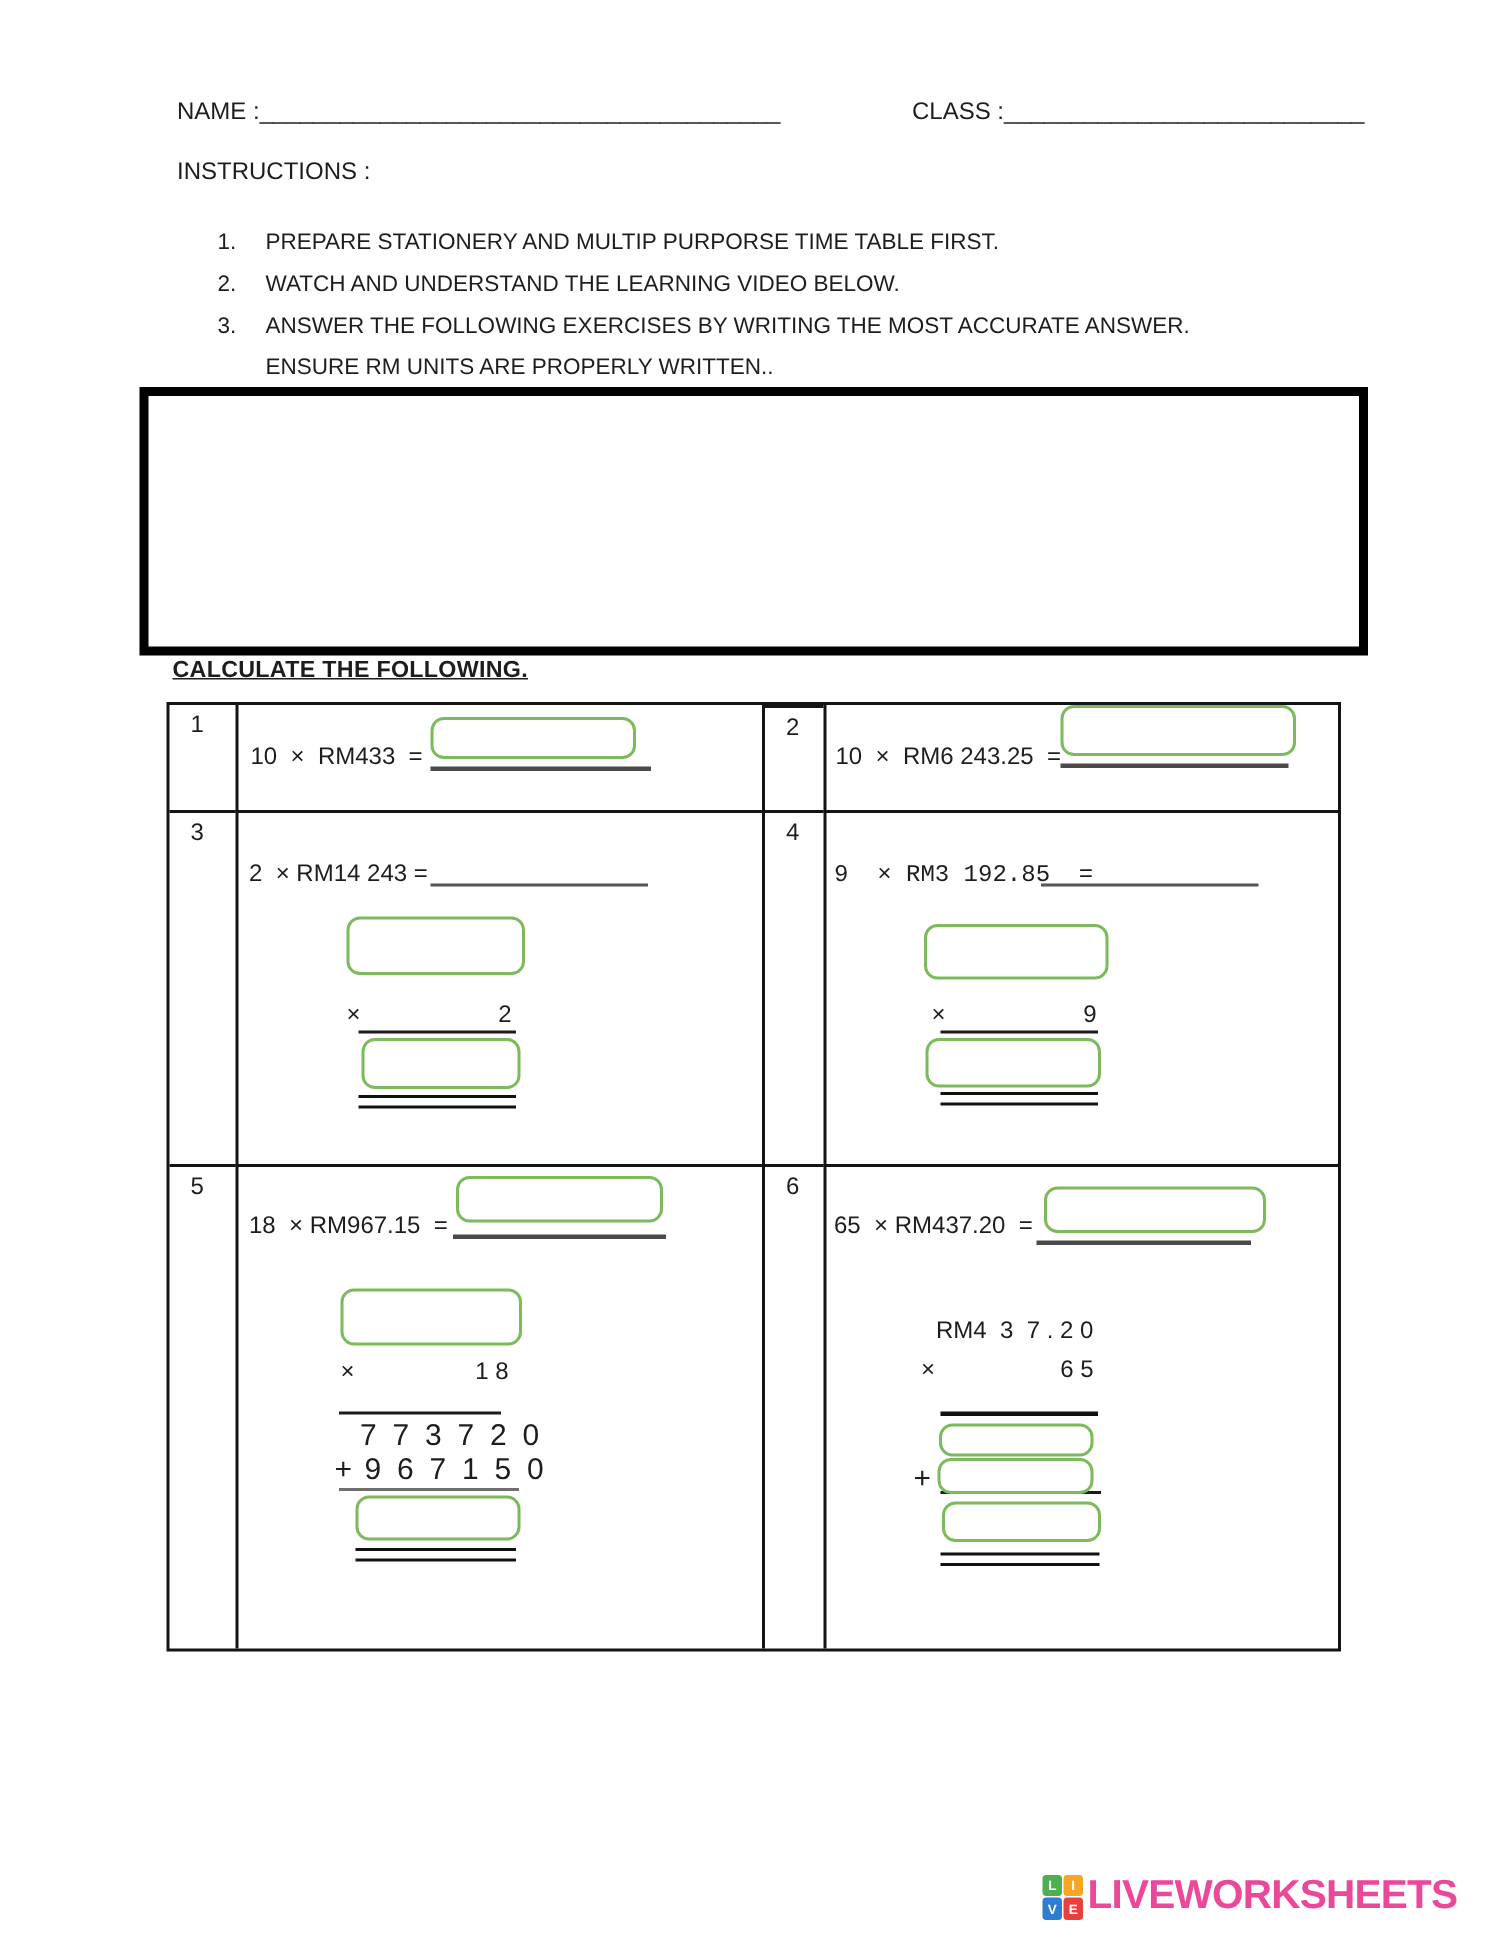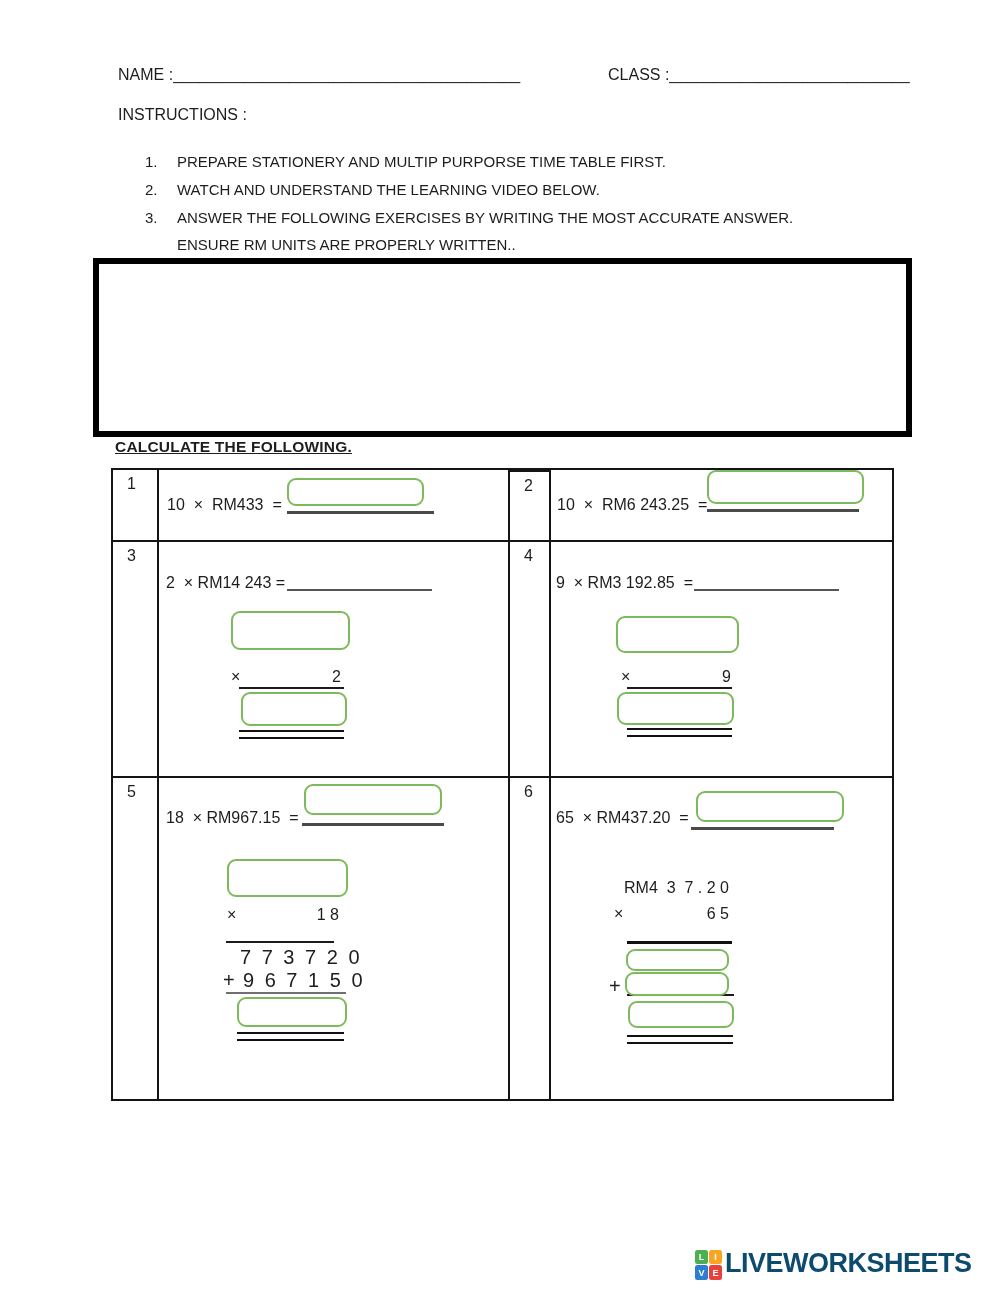--- a/index.html
+++ b/index.html
@@ -34,21 +34,21 @@
   
   .hdr{position:absolute;font-size:16px;white-space:pre;}
   .instr{position:absolute;left:145px;top:148px;width:700px;}
   .instr .item{display:flex;line-height:27px;font-size:15px;margin-bottom:1px;}
   .instr .inum{width:32px;flex:0 0 32px;}
   .instr .itext{width:630px;}
   
   .brand{position:absolute;left:695px;top:1247px;display:flex;align-items:center;}
   .tiles{display:grid;grid-template-columns:13px 13px;grid-template-rows:14px 15px;gap:1px;margin-right:3px;margin-top:3px;}
   .tile{border-radius:2.5px;color:#ffffff;font-size:9px;font-weight:bold;display:flex;align-items:center;justify-content:center;}
-  .wordmark{color:#0c4a6e;font-size:27px;font-weight:bold;letter-spacing:-0.5px;white-space:nowrap;}
+  .wordmark{color:#ec4899;font-size:27px;font-weight:bold;letter-spacing:-0.5px;white-space:nowrap;}
 </style>
 </head>
 <body>
 
 <div class="hdr" style="left:118px;top:66px;"><span>NAME :</span><span>_______________________________________</span></div>
 <div class="hdr" style="left:608px;top:66px;"><span>CLASS :</span><span>___________________________</span></div>
 
 <div class="hdr" style="left:118px;top:106px;">INSTRUCTIONS :</div>
 <div class="instr">
   <div class="item">
@@ -92,21 +92,21 @@
     <div class="mrow" style="left:72px;top:126px;width:110px;">
       <span>×</span>
       <span>2</span>
     </div>
     <div class="bline" style="left:80px;top:123px;width:105px;height:22px;"></div>
     <div class="box" style="left:82px;top:150px;width:106px;height:34px;"></div>
     <div class="dline" style="left:80px;top:188px;width:105px;"></div>
   </div>
   <div class="cell numcell">4</div>
   <div class="cell">
-    <span class="expr" style="left:5px;top:32px;">9  × RM3 192.85  =</span>
+    <span class="expr" style="left:5px;top:32px;font-family:Liberation Mono, monospace;">9  × RM3 192.85  =</span>
     <div class="aline" style="left:143px;top:20px;width:145px;height:27px;"></div>
     <div class="box" style="left:65px;top:74px;width:123px;height:37px;"></div>
     <div class="mrow" style="left:70px;top:126px;width:110px;">
       <span>×</span>
       <span>9</span>
     </div>
     <div class="bline" style="left:76px;top:123px;width:105px;height:22px;"></div>
     <div class="box" style="left:66px;top:150px;width:117px;height:33px;"></div>
     <div class="dline" style="left:76px;top:186px;width:105px;"></div>
   </div>

